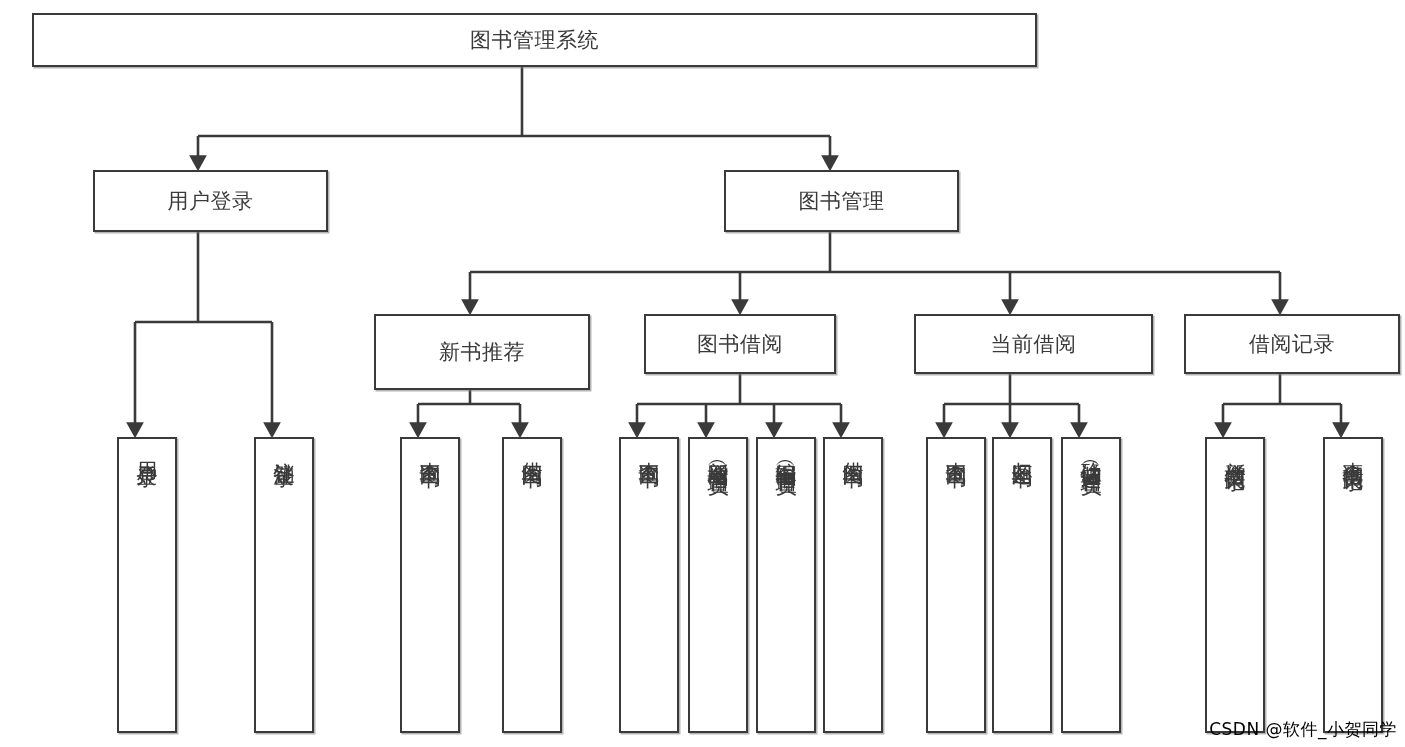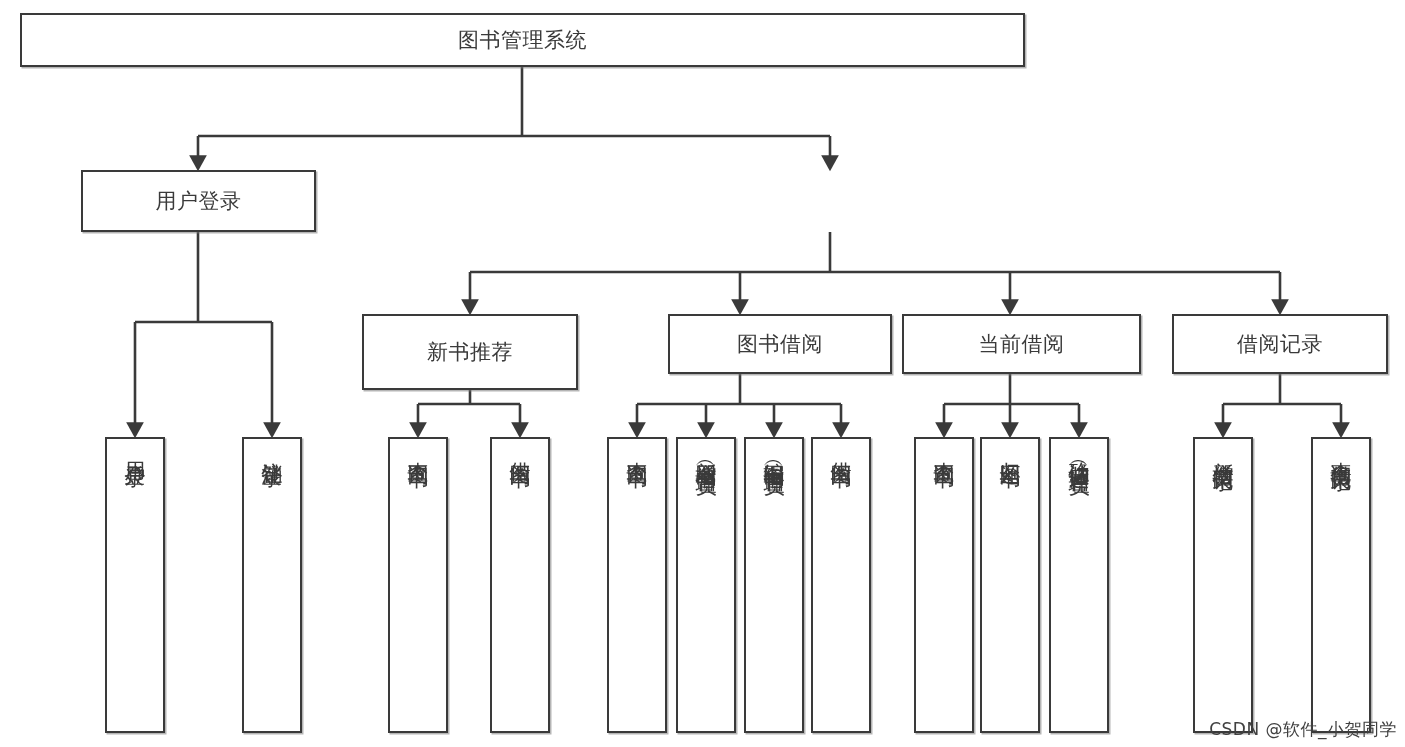--- a/index.html
+++ b/index.html
@@ -29,20 +29,21 @@
   .node {
     position: absolute;
     box-sizing: border-box;
     background: #ffffff;
     border: 2px solid #3a3a3a;
     box-shadow: 1.5px 1.5px 0 rgba(120,120,120,0.55);
     display: flex;
     align-items: center;
     justify-content: center;
     color: #3b3b3b;
+    margin-left: 12px;
   }
   .node .label {
     font-size: 21px;
     line-height: 1.15;
     letter-spacing: 0.5px;
     white-space: nowrap;
     color: #3a3a3a;
   }
   .node.vertical {
     align-items: flex-start;
@@ -55,21 +56,21 @@
     font-size: 21px;
     line-height: 1.05;
     letter-spacing: 2px;
     white-space: nowrap;
   }
   .watermark {
     position: absolute;
     right: 8px;
     bottom: 6px;
     font-size: 17px;
-    color: #404040;
+    color: #000000;
     letter-spacing: 0.5px;
     white-space: nowrap;
   }
 </style>
 </head>
 <body>
 
 <div id="diagram-root">
 
   <svg class="edges" viewBox="0 0 1405 747" xmlns="http://www.w3.org/2000/svg">
@@ -122,25 +123,28 @@
     </g>
   </svg>
 
   <div class="node" style="left:20px; top:13px; width:1005px; height:54px;">
     <span class="label">图书管理系统</span>
   </div>
 
   <div class="node" style="left:81px; top:170px; width:235px; height:62px;">
     <span class="label">用户登录</span>
   </div>
+  <div class="node" style="left:712px; top:170px; width:235px; height:62px;">
+    <span class="label">图书管理</span>
+  </div>
 
   <div class="node" style="left:362px; top:314px; width:216px; height:76px;">
     <span class="label">新书推荐</span>
   </div>
-  <div class="node" style="left:668px; top:314px; width:224px; height:60px;">
+  <div class="node" style="left:632px; top:314px; width:192px; height:60px;">
     <span class="label">图书借阅</span>
   </div>
   <div class="node" style="left:902px; top:314px; width:239px; height:60px;">
     <span class="label">当前借阅</span>
   </div>
   <div class="node" style="left:1172px; top:314px; width:216px; height:60px;">
     <span class="label">借阅记录</span>
   </div>
 
   <div class="node vertical" style="left:105px; top:437px; width:60px; height:296px;">

